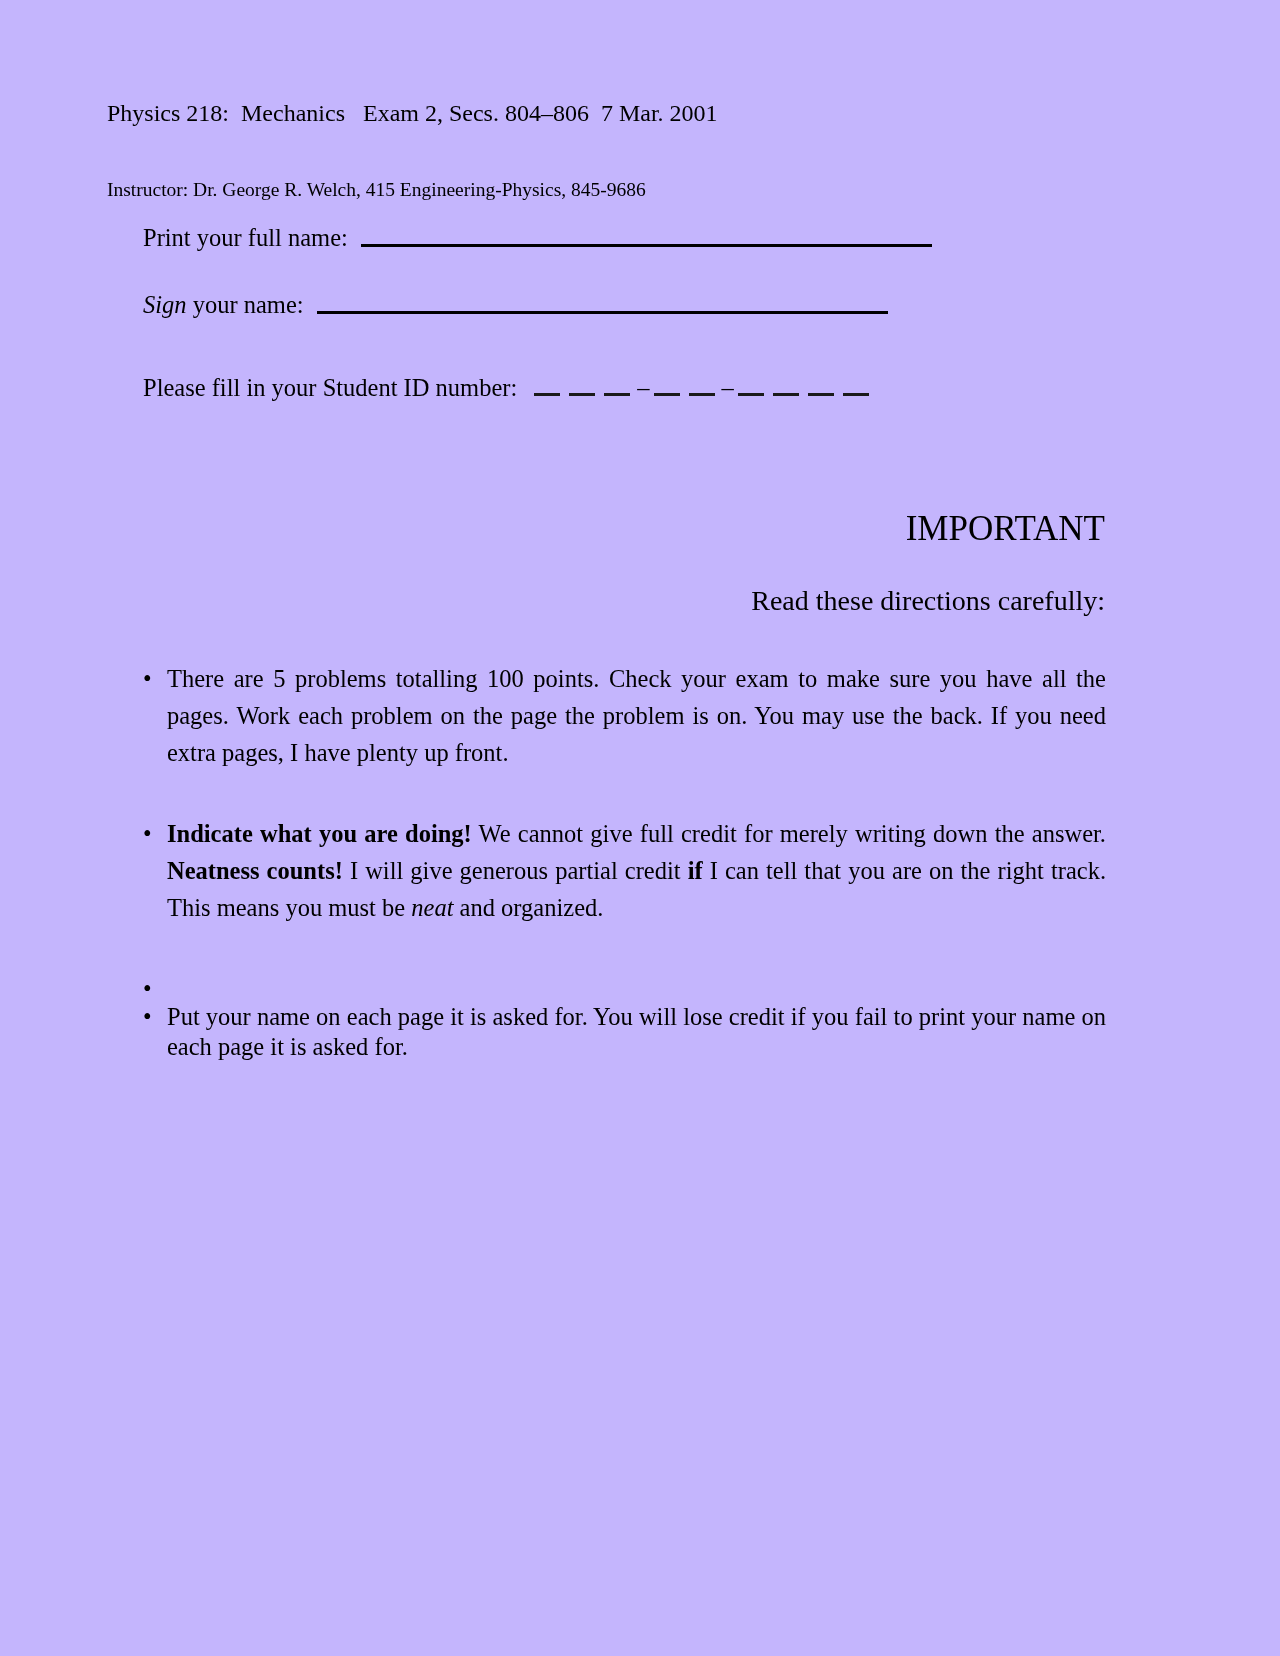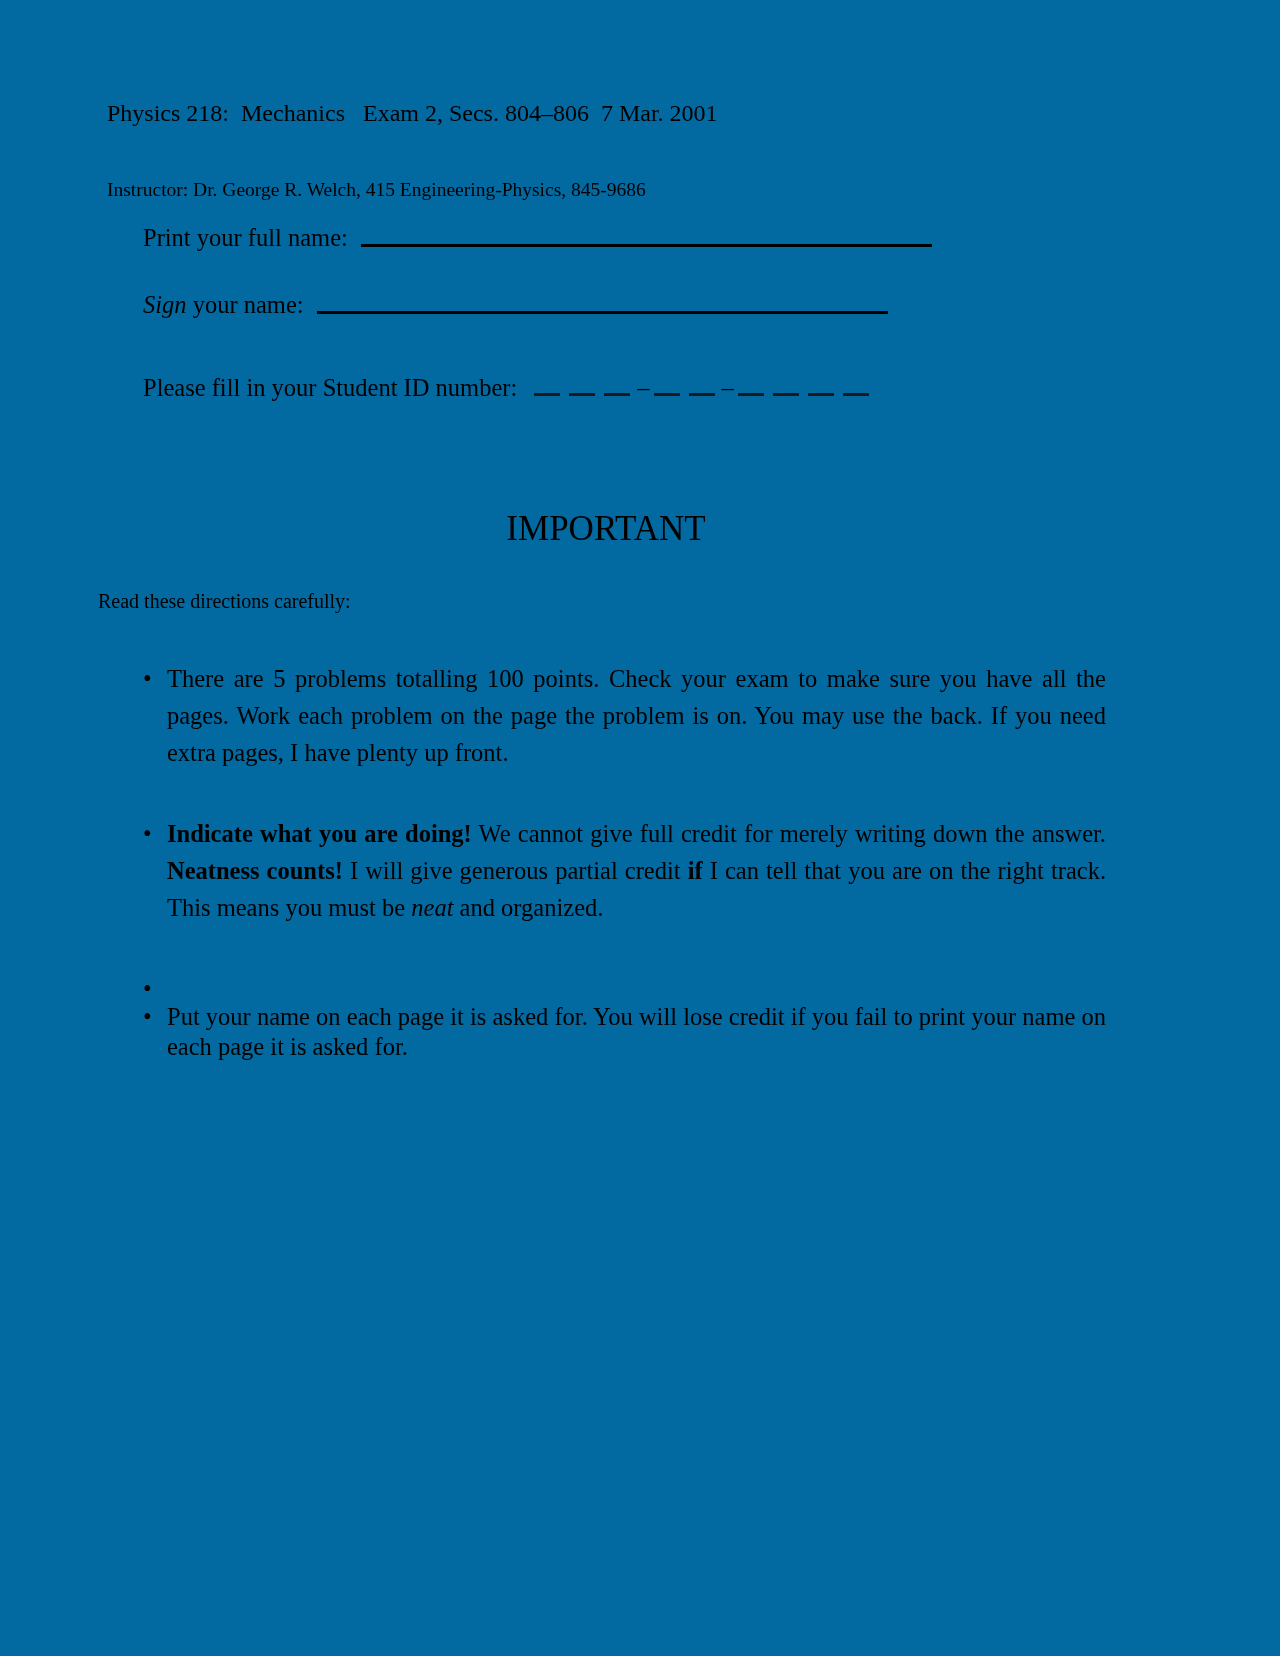--- a/index.html
+++ b/index.html
@@ -4,21 +4,21 @@
 <style>
   * { margin: 0; padding: 0; box-sizing: border-box; }
   html, body { background: #ffffff; }
   body {
     width: 1280px; height: 1656px;
     font-family: "Liberation Serif", "DejaVu Serif", serif;
     color: #000000;
     position: relative;
     overflow: hidden;
   }
-  .page { position: absolute; inset: 0; background: #0369a1; }
+  .page { position: absolute; inset: 0; background: #c4b5fd; }
 
   
   .doc-header { position: absolute; left: 107px; top: 62px; white-space: pre; }
   .course-line { font-size: 24px; line-height: 30px; }
   .instructor-line { font-size: 19.5px; line-height: 24px; margin-top: 14px; }
 
   
   .form-row {
     position: absolute; left: 143px;
     display: flex; align-items: flex-start;
@@ -35,25 +35,25 @@
   .id-blanks { margin-left: 17px; letter-spacing: 0; }
   .id-blank {
     display: inline-block; width: 26px; height: 4px;
     border-bottom: 3px solid #1a1a1a; margin-right: 9px;
   }
   .id-sep { display: inline; margin: 0 4px 0 -2px; font-size: 24.5px; }
 
   
   .important-title {
     position: absolute; left: 107px; top: 508px; width: 998px;
-    text-align: center; font-size: 35px; line-height: 42px; font-weight: normal;
+    text-align: right; font-size: 35px; line-height: 42px; font-weight: normal;
   }
   .directions-subtitle {
-    position: absolute; left: 98px; top: 583px; width: 998px;
-    text-align: left; font-size: 20px; line-height: 36px; font-weight: normal;
+    position: absolute; left: 107px; top: 583px; width: 998px;
+    text-align: right; font-size: 28px; line-height: 36px; font-weight: normal;
   }
 
   
   .directions {
     position: absolute; left: 143px; top: 660px; width: 963px;
     list-style: none;
   }
   .directions li {
     position: relative; padding-left: 24px;
     font-size: 24.5px; line-height: 37px;

